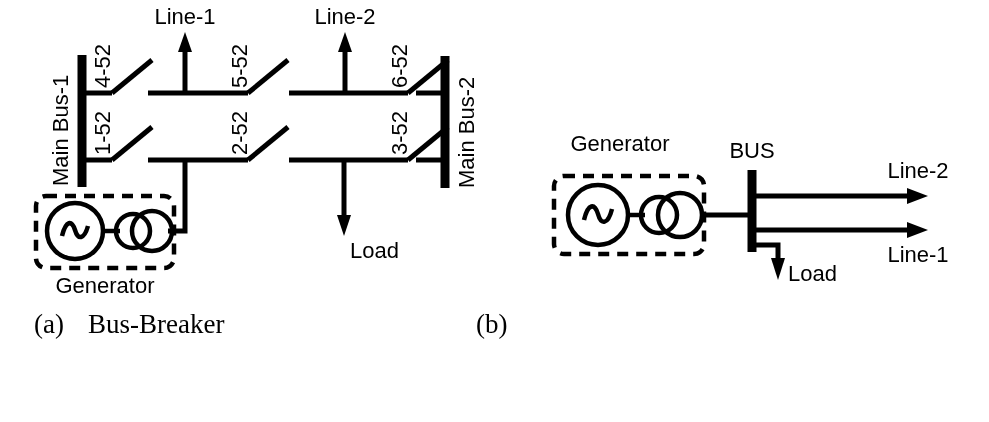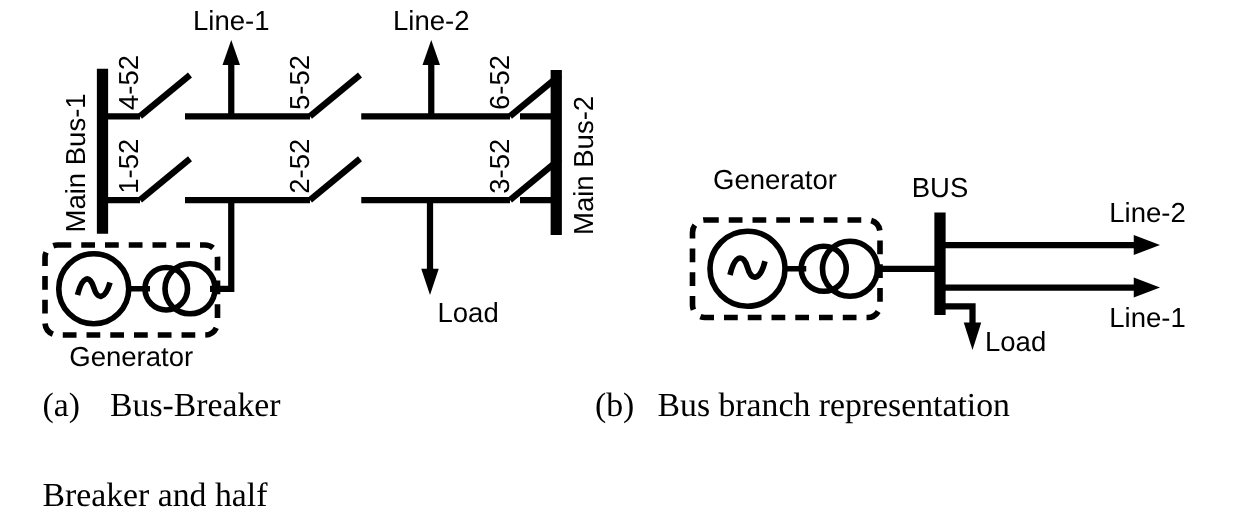--- a/index.html
+++ b/index.html
@@ -197,20 +197,16 @@
     <path class="wire" d="M 252 245 L 278 245 L 278 264"></path>
     <polygon fill="#000" points="278,280 271,258 285,258"></polygon>
     <text class="lbl" x="288" y="275" text-anchor="start">Load</text>
   </svg>
 
   <div class="caption-layer">
     <div class="caption-row">
       <span class="cap cap-a-marker">(a)</span>
       <span class="cap cap-a-text">Bus-Breaker</span>
       <span class="cap cap-b-marker">(b)</span>
-      <span class="cap cap-b-text">Bus branch representation</span>
-    </div>
-    <div class="caption-row">
-      <span class="cap cap-a-line2">Breaker and half</span>
     </div>
   </div>
 
 </div>
 
 </body></html>

